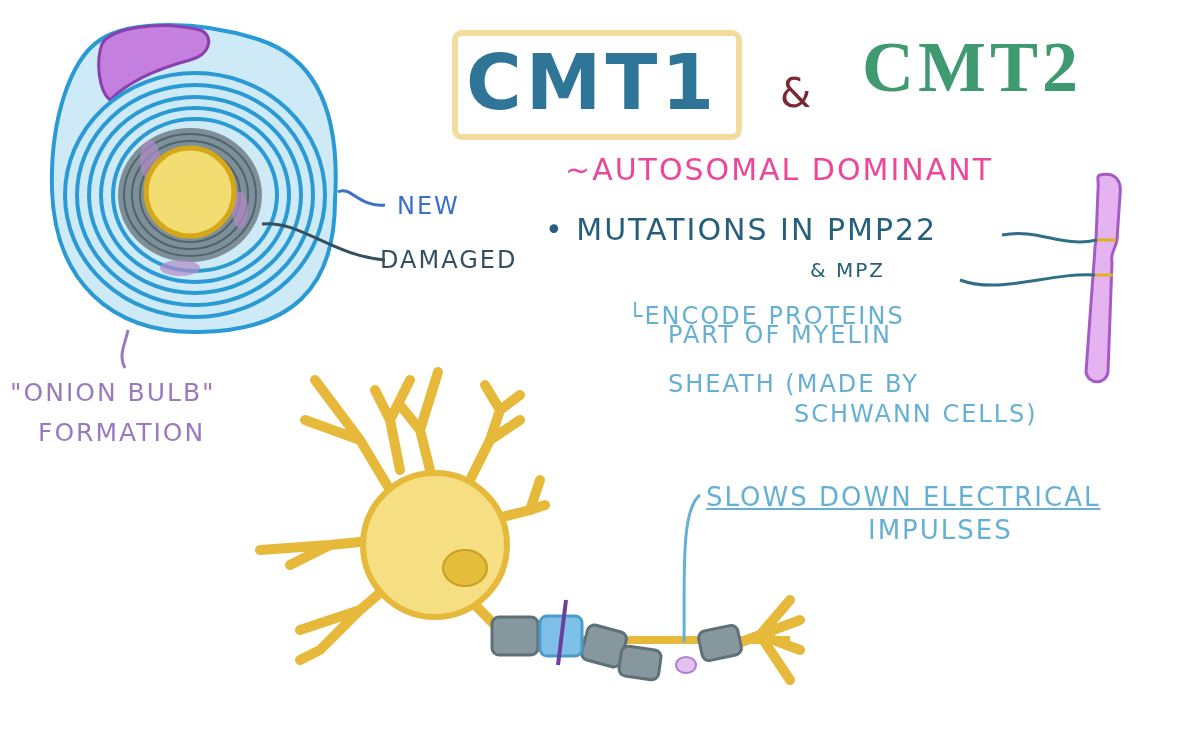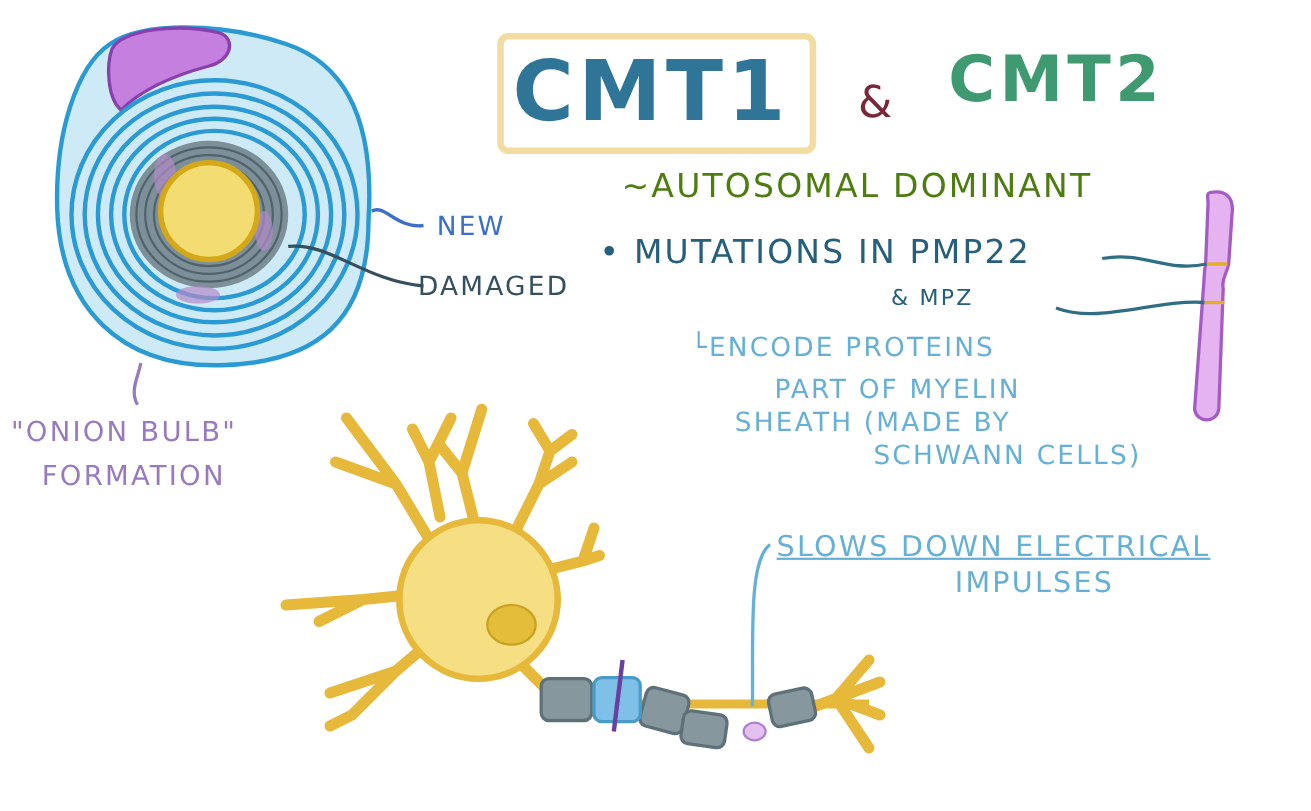--- a/index.html
+++ b/index.html
@@ -2,22 +2,22 @@
 <html><head>
   <meta charset="utf-8">
   <style>
     html, body { margin:0; padding:0; background:#ffffff; }
     body { width:1192px; height:737px; position:relative; overflow:hidden; font-family:"DejaVu Sans", sans-serif; }
     .hand { position:absolute; font-family:"DejaVu Sans", sans-serif; text-transform:uppercase; letter-spacing:2px; white-space:nowrap; }
     svg.scene { position:absolute; left:0; top:0; }
     .title-box { position:absolute; left:452px; top:30px; width:290px; height:110px; border:6px solid #f3dca0; border-radius:10px; box-sizing:border-box; }
     .t-cmt1 { left:466px; top:38px; font-size:76px; color:#2f7597; letter-spacing:4px; font-weight:bold; }
     .t-amp { left:780px; top:70px; font-size:40px; color:#7a2838; letter-spacing:0; }
-    .t-cmt2 { left:862px; top:38px; font-size:58px; color:#3f9a72; letter-spacing:4px; font-weight:bold; }
-    .t-auto { left:565px; top:152px; font-size:30px; color:#4d7c0f; }
+    .t-cmt2 { left:862px; top:26px; font-size:72px; color:#3f9a72; letter-spacing:4px; font-weight:bold;font-family:Liberation Serif, serif; }
+    .t-auto { left:565px; top:152px; font-size:30px; color:#ec4899; }
     .t-mut { left:545px; top:212px; font-size:30px; color:#255f7b;text-align:center; }
     .t-mpz { left:810px; top:258px; font-size:20px; color:#255f7b; }
     .t-enc { color:#65b0d4; font-size:24px; }
     .t-new { left:397px; top:192px; font-size:24px; color:#3b6fc8; }
     .t-dam { left:380px; top:246px; font-size:24px; color:#34505e; }
     .t-onion { left:10px; top:378px; font-size:25px; color:#9a7abf; }
     .t-form { left:38px; top:418px; font-size:25px; color:#9a7abf; }
     .t-slow { left:706px; top:482px; font-size:26px; color:#65b0d4;text-decoration:underline; }
     .t-imp { left:868px; top:515px; font-size:26px; color:#65b0d4; }
   </style>
@@ -90,21 +90,21 @@
 <div class="title-box"></div>
 <div class="hand t-cmt1">CMT1</div>
 <div class="hand t-amp">&amp;</div>
 <div class="hand t-cmt2">CMT2</div>
 
 <div class="hand t-auto">~Autosomal Dominant</div>
 <div class="hand t-mut"><span>•</span> <span>Mutations in PMP22</span></div>
 <div class="hand t-mpz">&amp; MPZ</div>
 
 <div class="hand t-enc" style="left:628px; top:302px;">└Encode Proteins</div>
-<div class="hand t-enc" style="left:668px; top:340px;margin-left:36px;">Part of Myelin</div>
+<div class="hand t-enc" style="left:668px; top:321px;">Part of Myelin</div>
 <div class="hand t-enc" style="left:668px; top:370px;">Sheath (made by</div>
 <div class="hand t-enc" style="left:794px; top:400px; font-size:24px;">Schwann cells)</div>
 
 <div class="hand t-new">New</div>
 <div class="hand t-dam">Damaged</div>
 <div class="hand t-onion">"Onion Bulb"</div>
 <div class="hand t-form">Formation</div>
 
 <div class="hand t-slow">Slows down electrical</div>
 <div class="hand t-imp">impulses</div>

